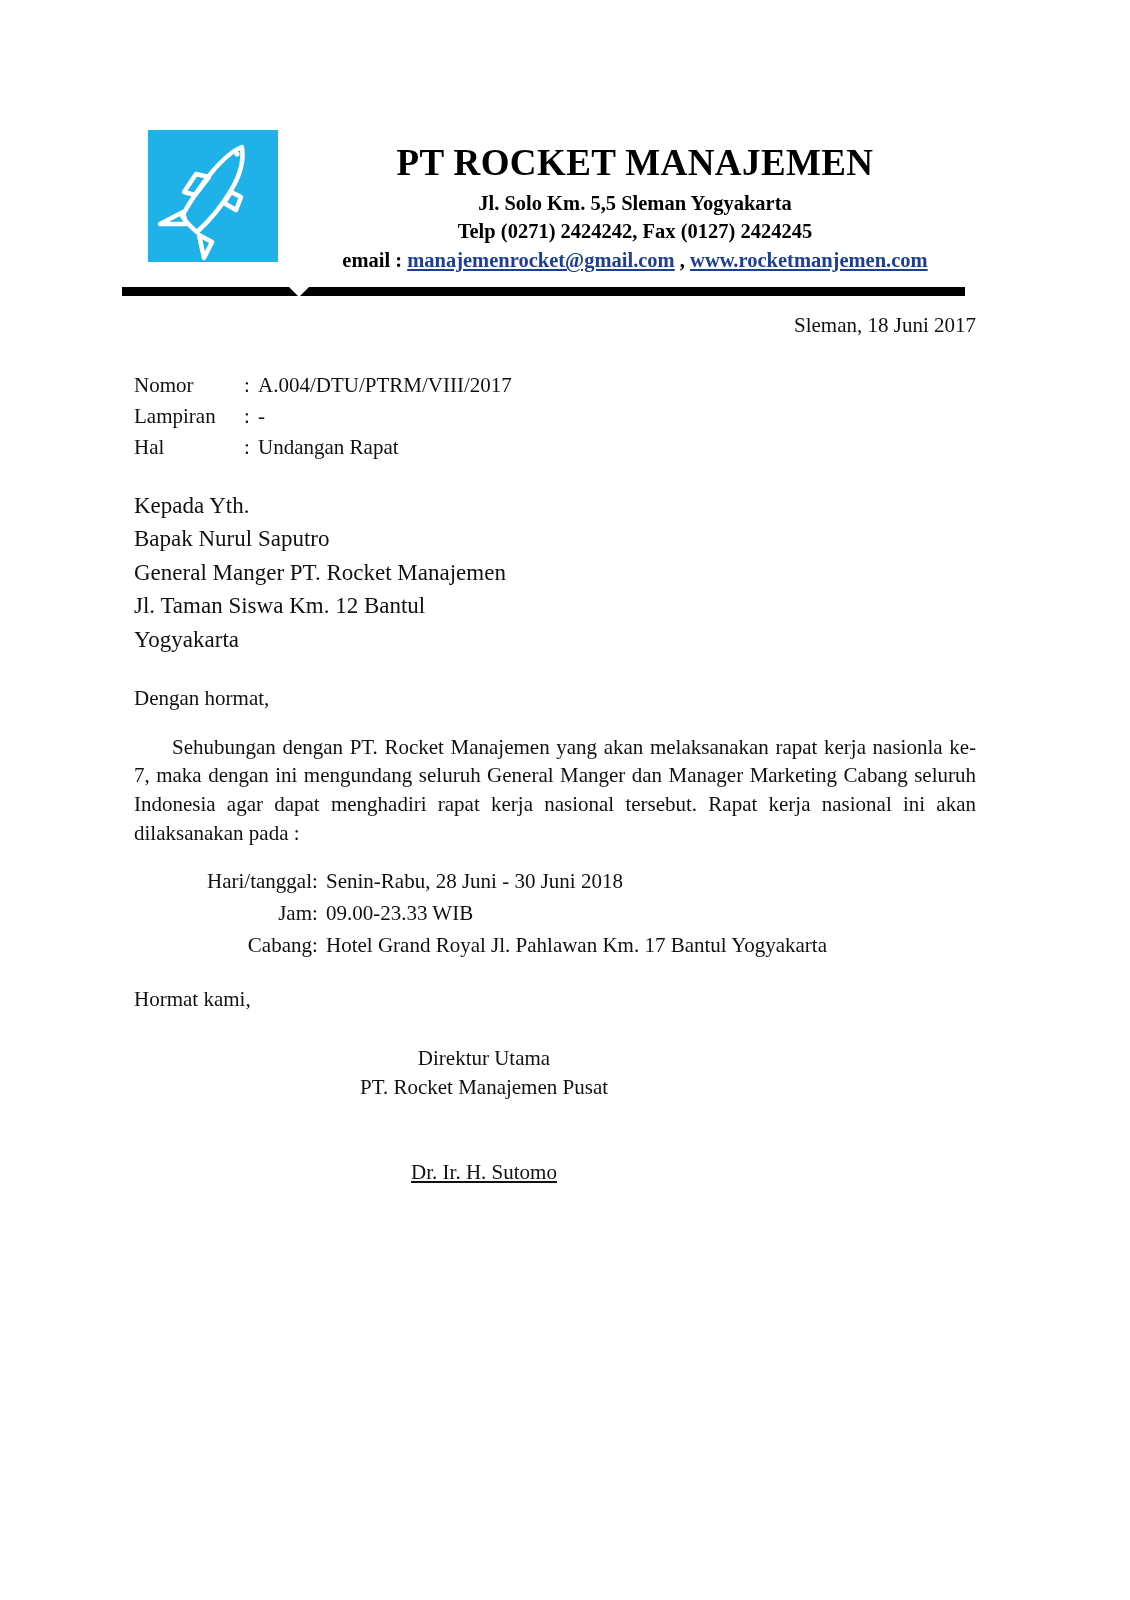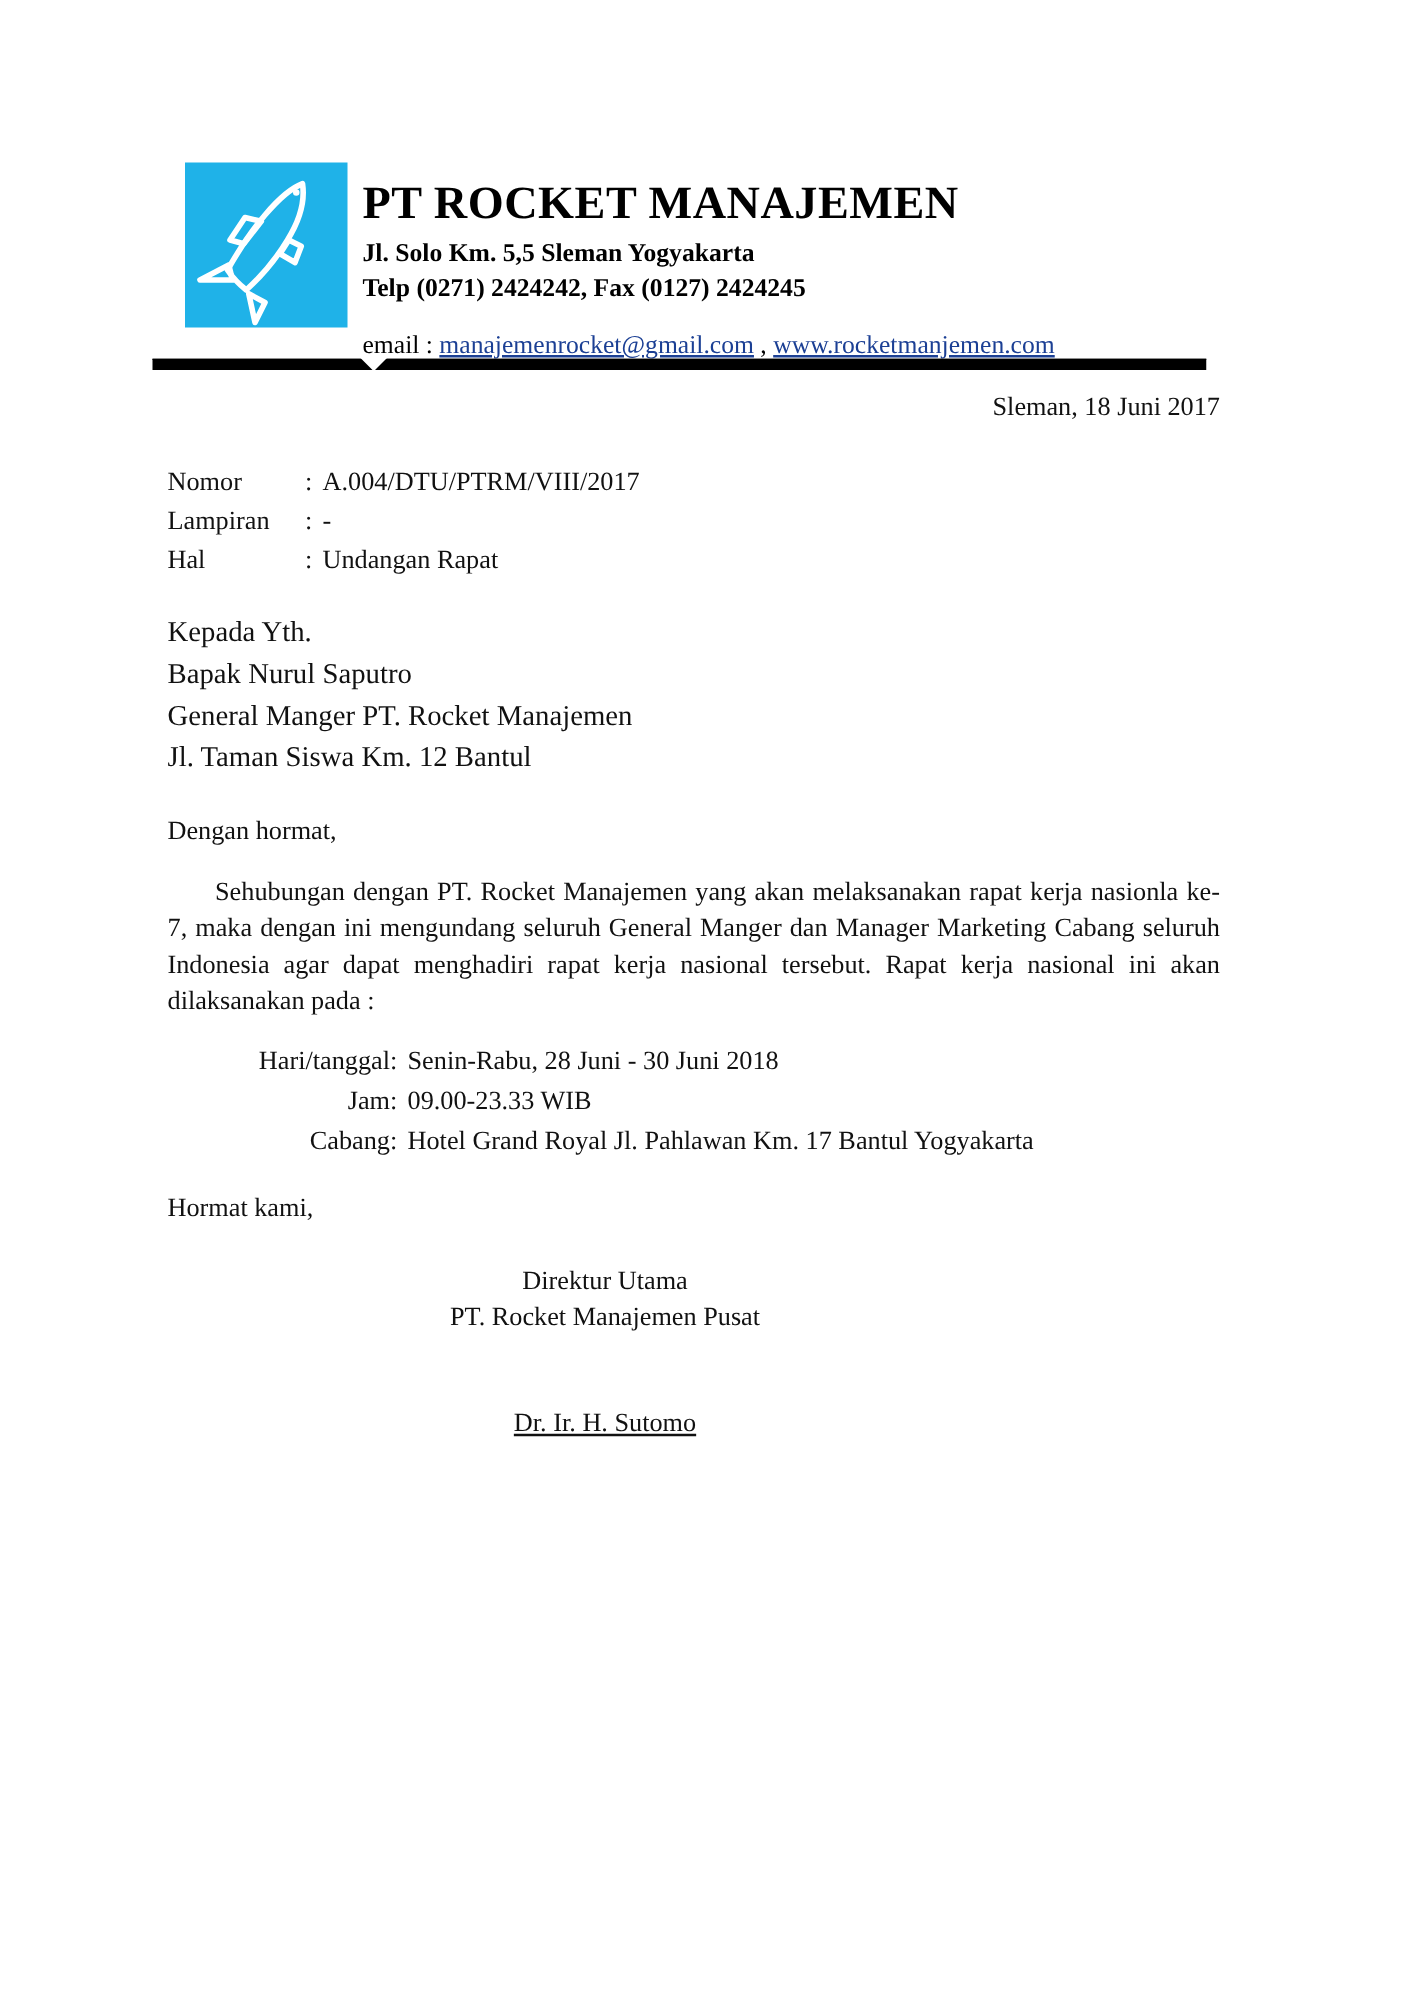--- a/index.html
+++ b/index.html
@@ -43,21 +43,21 @@
     display: block;
     width: 130px;
     height: 132px;
   }
 
   .company-block {
     position: absolute;
     left: 290px;
     top: 142px;
     width: 690px;
-    text-align: left;
+    text-align: center;
   }
   .company-name {
     font-family: "Liberation Serif", "DejaVu Serif", serif;
     font-weight: bold;
     font-size: 37px;
     letter-spacing: 0.4px;
     line-height: 1.12;
     color: #000000;
     white-space: nowrap;
   }
@@ -68,25 +68,25 @@
     margin-top: 7px;
     color: #000000;
   }
   .company-tel {
     font-weight: bold;
     font-size: 20.5px;
     line-height: 1.35;
     color: #000000;
   }
   .company-email {
-    font-weight: normal;
+    font-weight: bold;
     font-size: 20.5px;
     line-height: 1.35;
     color: #000000;
-    margin-top: 17px;
+    margin-top: 1px;
   }
   .company-email .lnk {
     color: #1b3f94;
     text-decoration: underline;
   }
 
   
   .rule-wrap {
     position: absolute;
     left: 122px;
@@ -260,20 +260,21 @@
           <td>Undangan Rapat</td>
         </tr>
       </tbody>
     </table>
 
     <div class="addressee">
       <div>Kepada Yth.</div>
       <div>Bapak Nurul Saputro</div>
       <div>General Manger PT. Rocket Manajemen</div>
       <div>Jl. Taman Siswa Km. 12 Bantul</div>
+      <div>Yogyakarta</div>
     </div>
 
     <div class="salutation">Dengan hormat,</div>
 
     <div class="para">Sehubungan dengan PT. Rocket Manajemen yang akan melaksanakan rapat kerja nasionla ke-7, maka dengan ini mengundang seluruh General Manger dan Manager Marketing Cabang seluruh Indonesia agar dapat menghadiri rapat kerja nasional tersebut. Rapat kerja nasional ini akan dilaksanakan pada :</div>
 
     <table class="detail-table">
       <tbody>
         <tr>
           <td class="det-label">Hari/tanggal</td>

